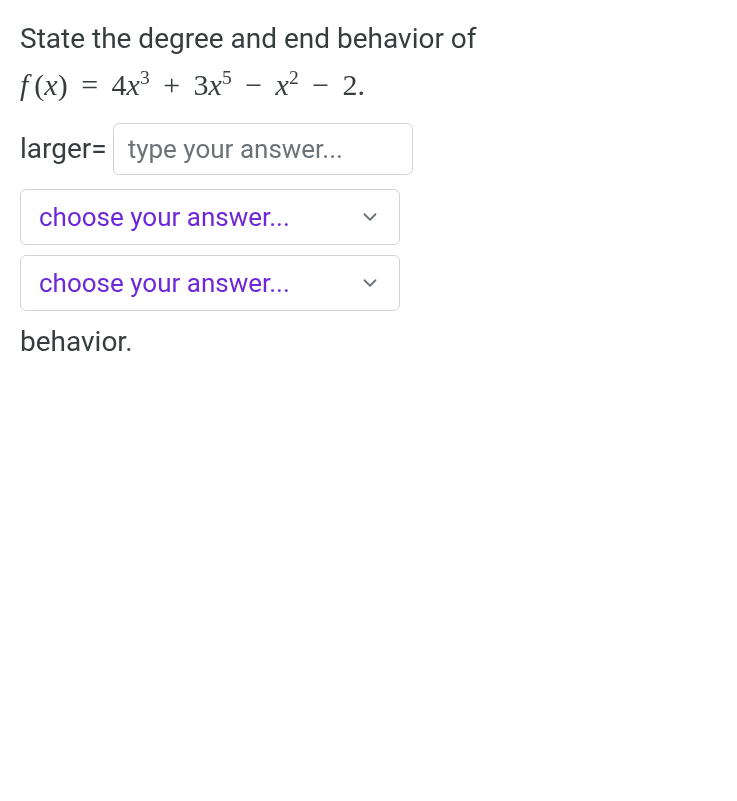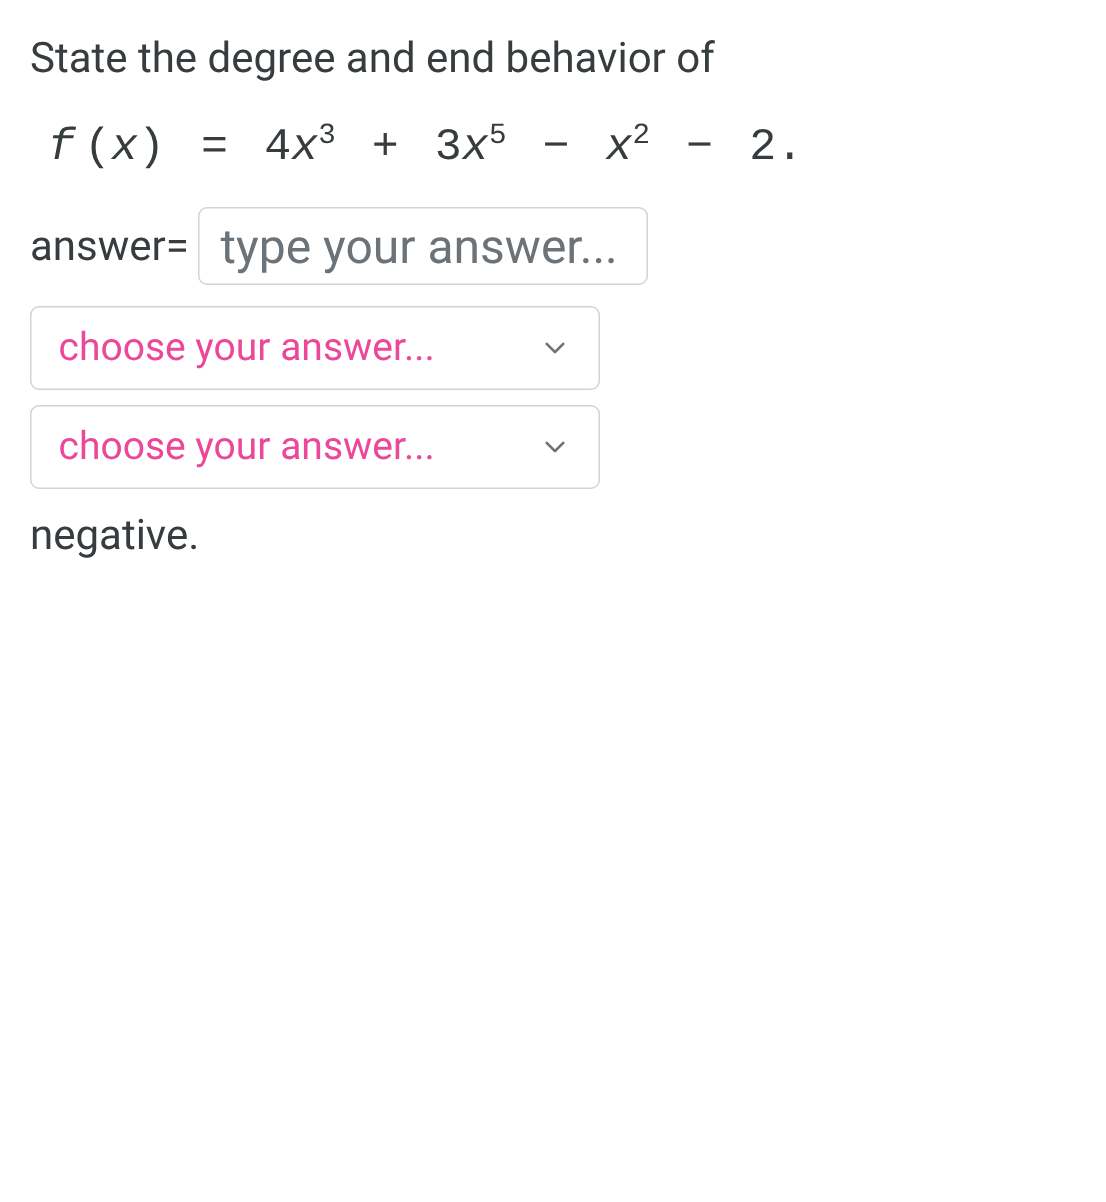--- a/index.html
+++ b/index.html
@@ -13,54 +13,53 @@
       font-size: 28px;
       line-height: 1.5;
       padding: 18px 20px;
       width: 737px;
       background: #fff;
     }
     .question-text {
       color: #373d3f;
     }
     .formula {
-      font-family: Liberation Mono, monospace;
+      font-family: Liberation Serif, serif;
       font-style: italic;
       font-size: 30px;
       white-space: nowrap;
-      margin-left: 12px;
     }
     .formula .op {
       font-style: normal;
       padding: 0 6px;
     }
     .formula .num {
       font-style: normal;
     }
     .formula sup {
       font-size: 0.65em;
       vertical-align: super;
       font-style: normal;
     }
     .line {
-      margin-bottom: 16px;
+      margin-bottom: 2px;
     }
     .inline-row {
       display: flex;
       align-items: center;
       flex-wrap: wrap;
       gap: 6px;
       margin-top: 16px;
       margin-bottom: 14px;
     }
     .text-input {
       border: 1px solid #cfd4d8;
       border-radius: 6px;
       padding: 10px 14px;
-      font-size: 32px;
+      font-size: 26px;
       font-family: inherit;
       color: #6c7378;
       width: 300px;
       height: 52px;
       background: #fff;
     }
     .text-input::placeholder {
       color: #6c7378;
       opacity: 1;
     }
@@ -78,21 +77,21 @@
       height: 56px;
       background: #fff;
       display: flex;
       align-items: center;
       justify-content: space-between;
       cursor: pointer;
       margin-top: 8px;
       margin-bottom: 10px;
     }
     .select-placeholder {
-      color: #ec4899;
+      color: #6d28d9;
     }
     .chevron {
       color: #6c7378;
       display: inline-flex;
       align-items: center;
     }
     .chevron svg {
       width: 22px;
       height: 22px;
     }
@@ -110,21 +109,21 @@
     <span class="num">4</span><span>x</span><sup>3</sup>
     <span class="op">+</span>
     <span class="num">3</span><span>x</span><sup>5</sup>
     <span class="op">−</span>
     <span>x</span><sup>2</sup>
     <span class="op">−</span>
     <span class="num">2</span><span class="num">.</span>
   </div>
 
   <div class="inline-row">
-    <span>answer=</span>
+    <span>larger=</span>
     <input type="text" class="text-input" placeholder="type your answer..." style="">
   </div>
 
 
   <div class="select-box">
     <span class="select-placeholder">choose your answer...</span>
     <span class="chevron">
       <svg viewBox="0 0 24 24" fill="none" stroke="currentColor" stroke-width="2" stroke-linecap="round" stroke-linejoin="round">
           <polyline points="6 9 12 15 18 9"></polyline>
         </svg>
@@ -134,15 +133,15 @@
 
   <div class="select-box">
     <span class="select-placeholder">choose your answer...</span>
     <span class="chevron">
       <svg viewBox="0 0 24 24" fill="none" stroke="currentColor" stroke-width="2" stroke-linecap="round" stroke-linejoin="round">
           <polyline points="6 9 12 15 18 9"></polyline>
         </svg>
     </span>
   </div>
 
-  <div>negative.</div>
+  <div>behavior.</div>
 
 </div>
 
 </body></html>

